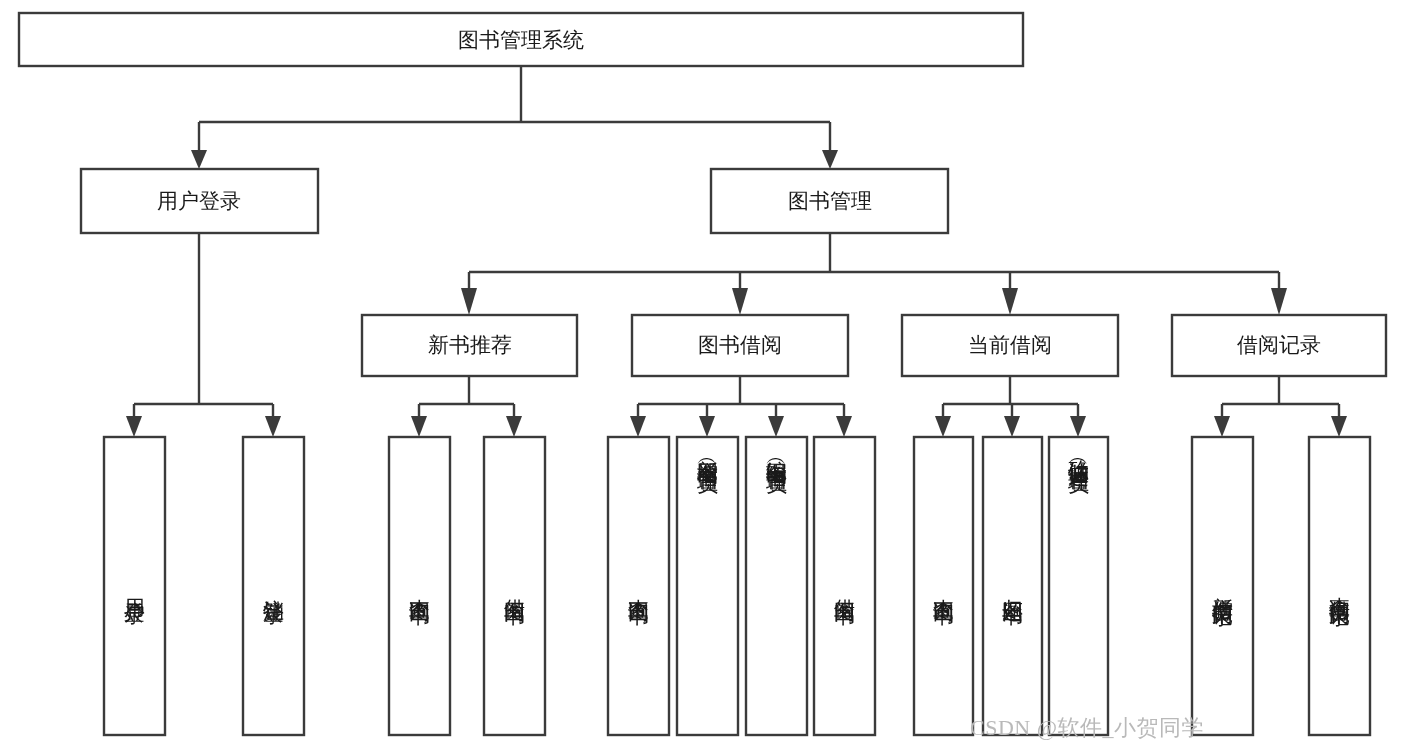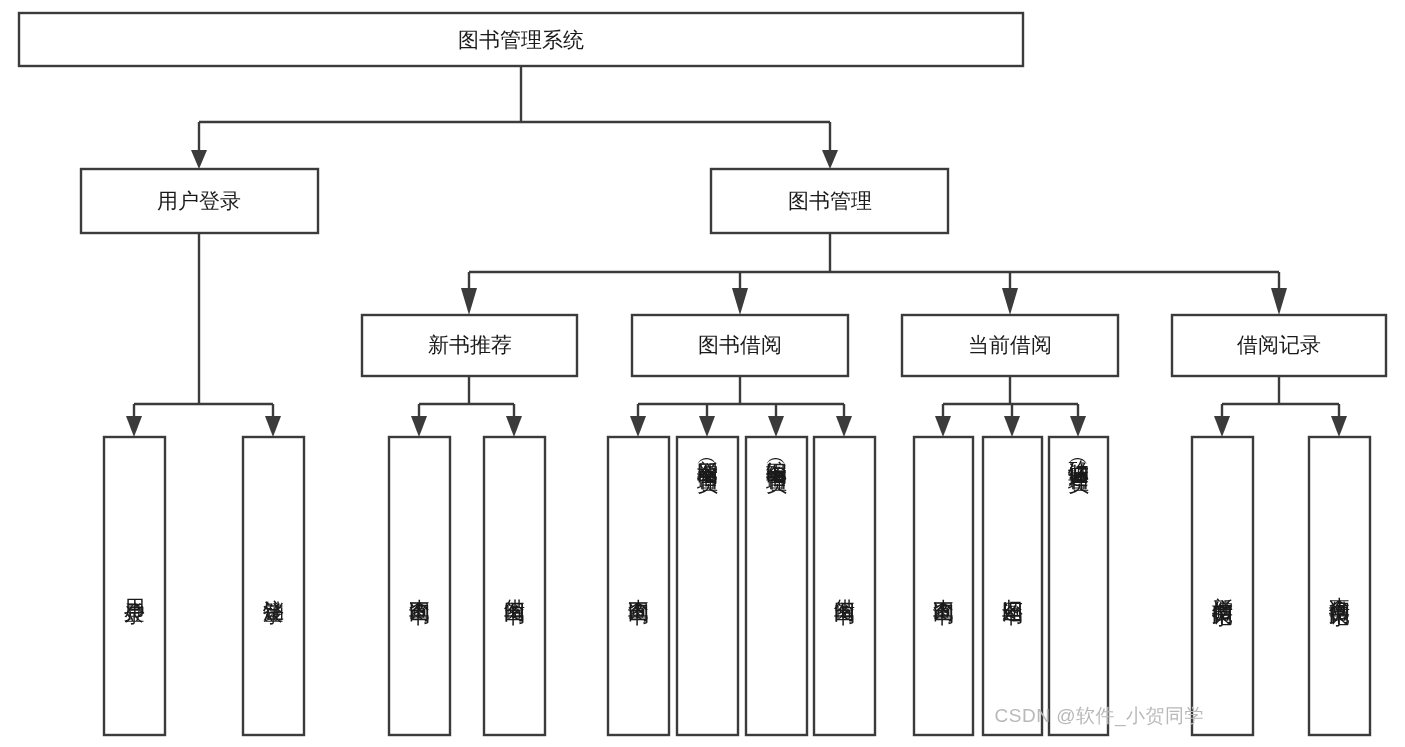--- a/index.html
+++ b/index.html
@@ -63,23 +63,23 @@
     font-size: 21px;
     line-height: 1.05;
     color: #1a1a1a;
     letter-spacing: 2px;
     white-space: nowrap;
     text-align: center;
   }
   .watermark {
     position: absolute;
     right: 8px;
-    bottom: 18px;
-    font-family: Liberation Sans, sans-serif;
-    font-size: 19px;
+    bottom: 4px;
+    font-family: Liberation Serif, serif;
+    font-size: 22px;
     color: #b9b9b9;
     white-space: nowrap;
     letter-spacing: 0.5px;
   }
 </style>
 </head>
 <body>
 
 <div id="diagram-root">
 

